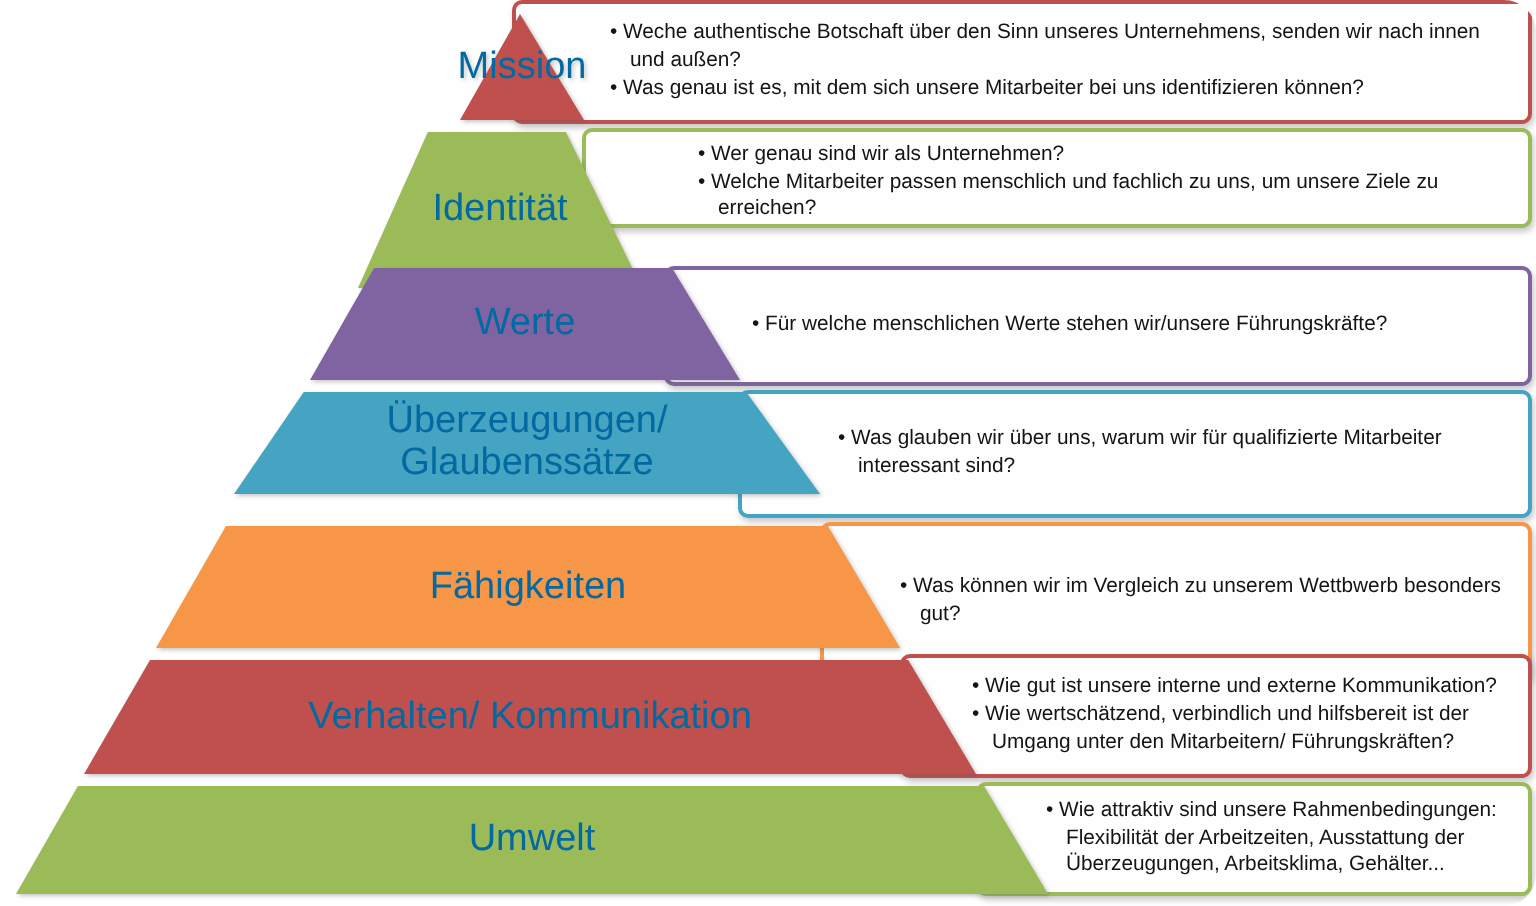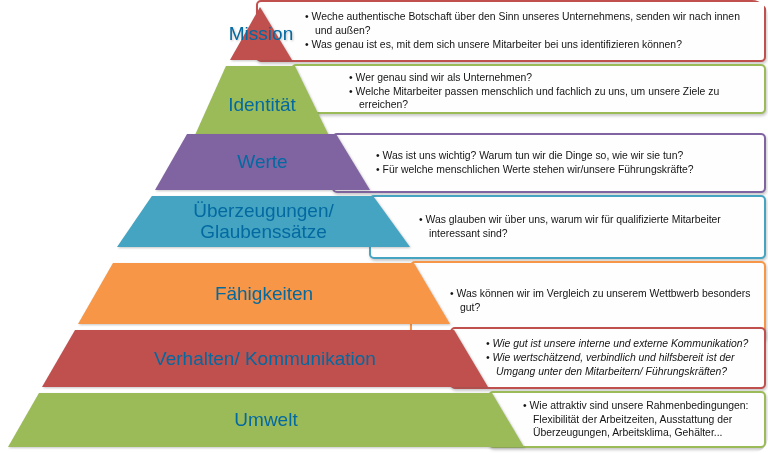--- a/index.html
+++ b/index.html
@@ -76,56 +76,55 @@
 
   <div class="qa-box" style="top: 64px; left: 291px; width: 475px; height: 50px; padding-left: 56px; border-color: rgb(155, 187, 89); align-items: flex-end;">
     <ul class="qa-list">
       <li>Wer genau sind wir als Unternehmen?</li>
       <li>Welche Mitarbeiter passen menschlich und fachlich zu uns, um unsere Ziele zu erreichen?</li>
     </ul>
   </div>
 
   <div class="qa-box" style="top: 133px; left: 332px; width: 434px; height: 60px; padding-left: 42px; border-color: rgb(128, 100, 162);">
     <ul class="qa-list">
-      <li>Was ist uns wichtig? Warum tun wir die Dinge so, wie wir sie tun?</li>
       <li>Für welche menschlichen Werte stehen wir/unsere Führungskräfte?</li>
     </ul>
   </div>
 
   <div class="qa-box" style="top: 195px; left: 369px; width: 397px; height: 64px; padding-left: 48px; border-color: rgb(68, 164, 194);">
     <ul class="qa-list">
       <li>Was glauben wir über uns, warum wir für qualifizierte Mitarbeiter interessant sind?</li>
     </ul>
   </div>
 
   <div class="qa-box" style="top: 261px; left: 410px; width: 356px; height: 80px; padding-left: 38px; border-color: rgb(247, 150, 70);">
     <ul class="qa-list">
       <li>Was können wir im Vergleich zu unserem Wettbwerb besonders gut?</li>
     </ul>
   </div>
 
-  <div class="qa-box" style="top: 327px; left: 450px; width: 316px; height: 62px; padding-left: 34px; border-color: rgb(192, 80, 77); font-style: italic;">
+  <div class="qa-box" style="top: 327px; left: 450px; width: 316px; height: 62px; padding-left: 34px; border-color: rgb(192, 80, 77);">
     <ul class="qa-list">
       <li>Wie gut ist unsere interne und externe Kommunikation?</li>
       <li>Wie wertschätzend, verbindlich und hilfsbereit ist der Umgang unter den Mitarbeitern/ Führungskräften?</li>
     </ul>
   </div>
 
   <div class="qa-box" style="top: 391px; left: 488px; width: 278px; height: 57px; padding-left: 33px; border-color: rgb(155, 187, 89);">
     <ul class="qa-list">
       <li>Wie attraktiv sind unsere Rahmenbedingungen: Flexibilität der Arbeitzeiten, Ausstattung der Überzeugungen, Arbeitsklima, Gehälter...</li>
     </ul>
   </div>
 
   <div class="layer" style="top:7px;left:230px;width:62px;height:53px;">
     <div class="shape" style="clip-path: polygon(48.4% 0px, 100% 100%, 0px 100%); background-color: rgb(192, 80, 77);"></div>
     <div class="label">Mission</div>
   </div>
 
-  <div class="layer" style="top:66px;left:191px;width:142px;height:78px;">
+  <div class="layer" style="top:66px;left:179px;width:142px;height:78px;">
     <div class="shape" style="clip-path: polygon(24.6% 0px, 73.2% 0px, 100% 100%, 0px 100%); background-color: rgb(155, 187, 89);"></div>
     <div class="label">Identität</div>
   </div>
 
   <div class="layer" style="top:134px;left:155px;width:215px;height:56px;">
     <div class="shape" style="clip-path: polygon(14.9% 0px, 84.2% 0px, 100% 100%, 0px 100%); background-color: rgb(128, 100, 162);"></div>
     <div class="label">Werte</div>
   </div>
 
   <div class="layer" style="top:196px;left:117px;width:293px;height:51px;">

